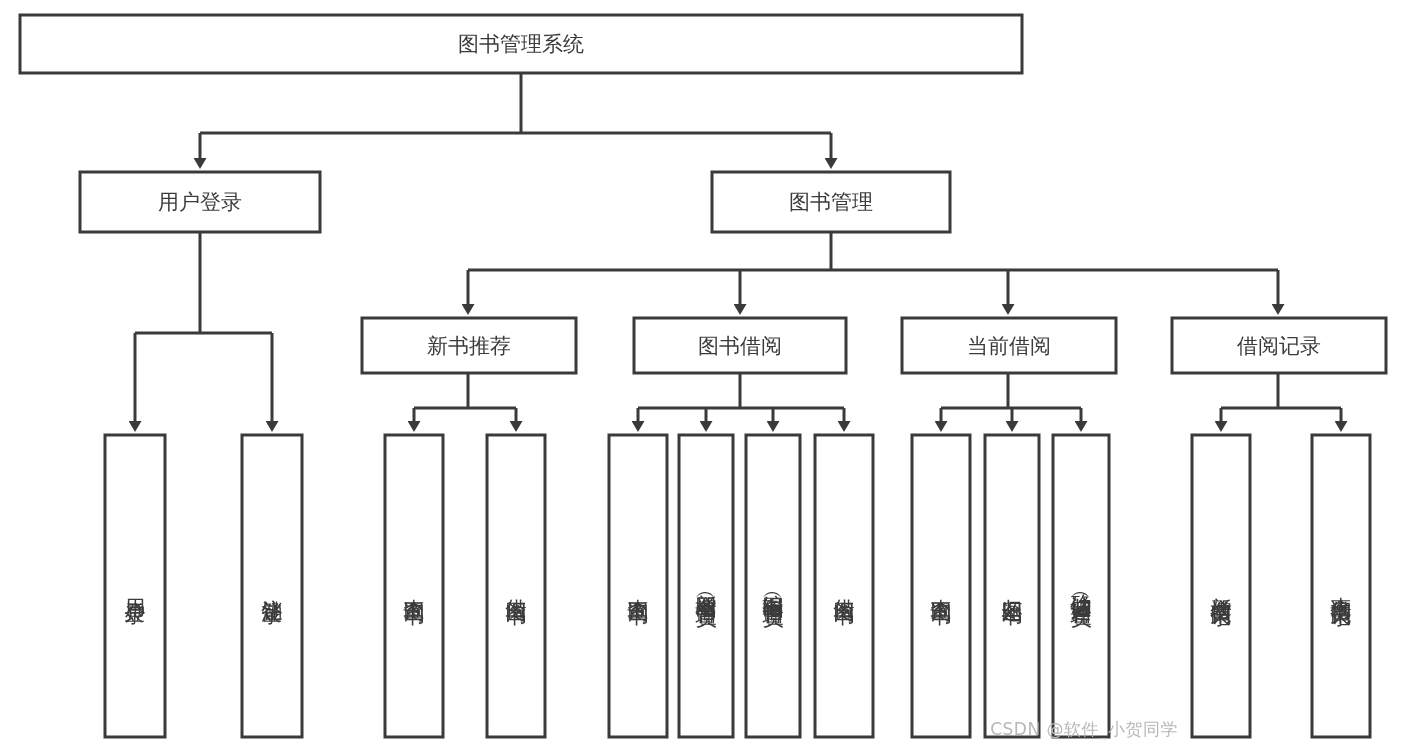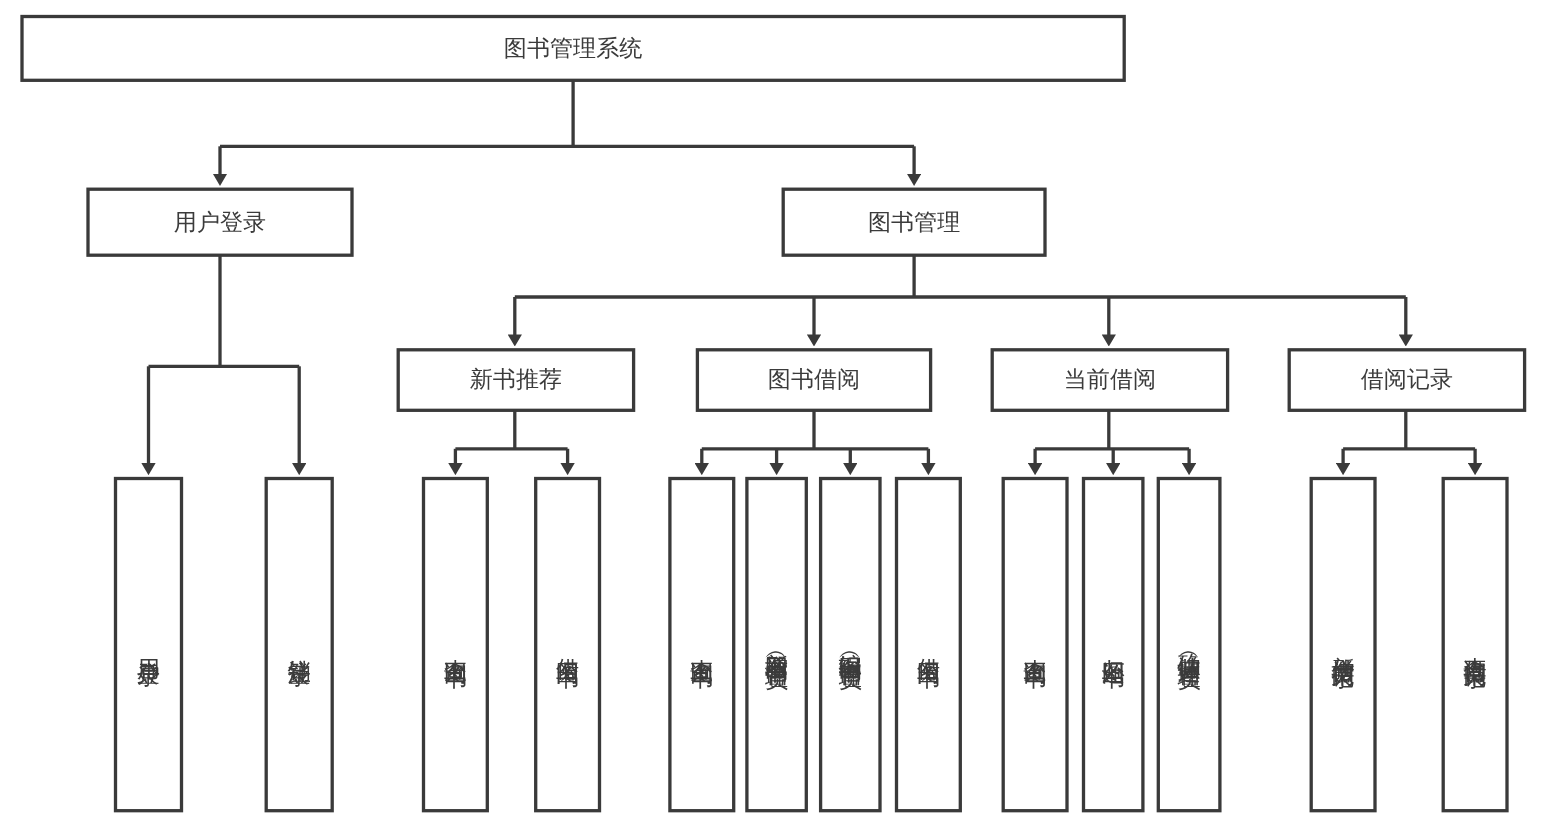--- a/index.html
+++ b/index.html
@@ -164,13 +164,14 @@
       <div class="vlabel" style="left: 679px; top: 435px; width: 54px; height: 302px;">新增图书（管理员）</div>
       <div class="vlabel" style="left: 746px; top: 435px; width: 54px; height: 302px;">编辑图书（管理员）</div>
       <div class="vlabel" style="left: 815px; top: 435px; width: 58px; height: 302px;">借阅图书</div>
       <div class="vlabel" style="left: 912px; top: 435px; width: 58px; height: 302px;">查询图书</div>
       <div class="vlabel" style="left: 985px; top: 435px; width: 54px; height: 302px;">归还图书</div>
       <div class="vlabel" style="left: 1053px; top: 435px; width: 56px; height: 302px;">确认归还（管理员）</div>
       <div class="vlabel" style="left: 1192px; top: 435px; width: 58px; height: 302px;">新增借阅记录</div>
       <div class="vlabel" style="left: 1312px; top: 435px; width: 58px; height: 302px;">查询借阅记录</div>
     </div>
 
+  <div id="watermark">CSDN @软件_小贺同学</div>
 </div>
 
 </body></html>

